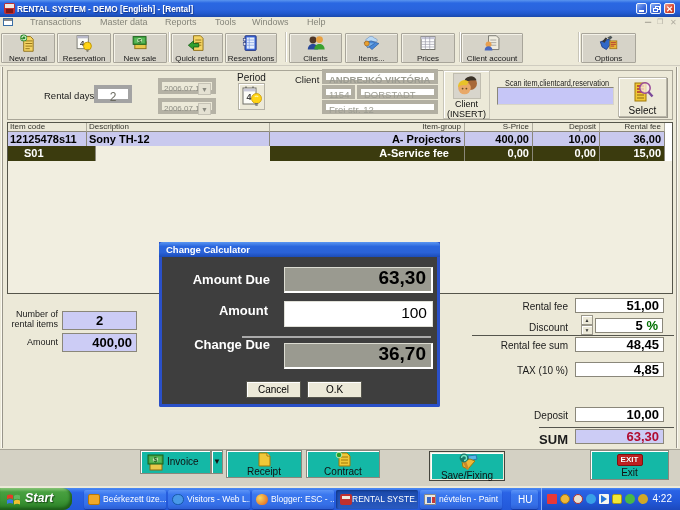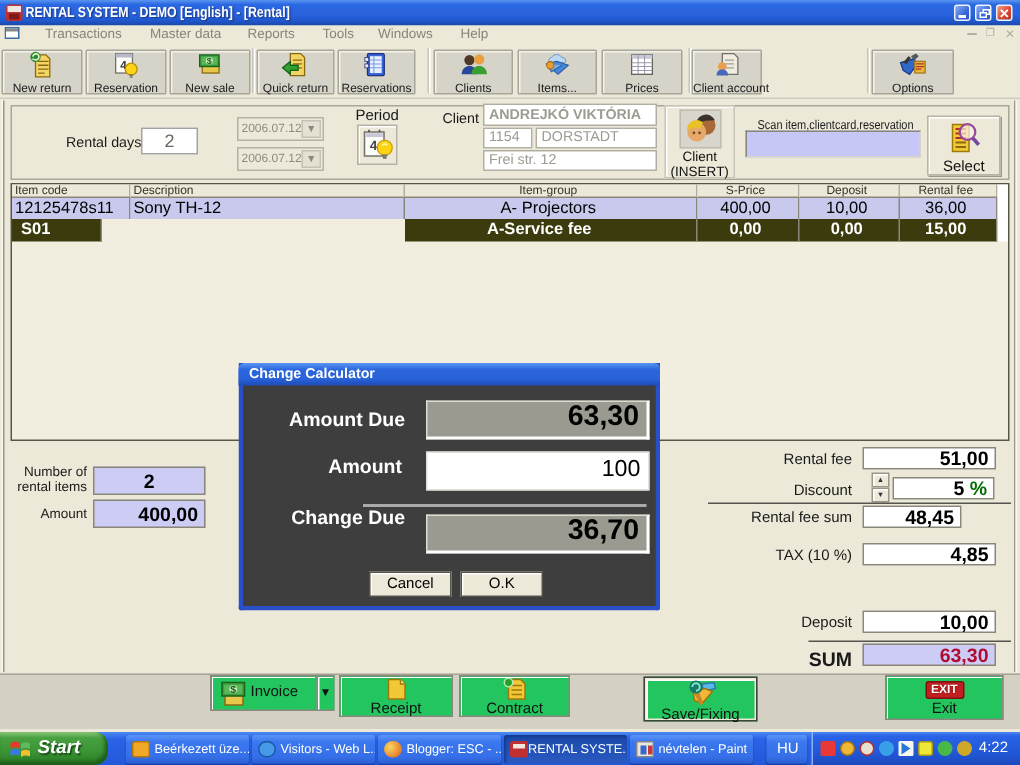--- a/index.html
+++ b/index.html
@@ -14,33 +14,33 @@
 #menu span{position:absolute;top:0px;white-space:nowrap}
 
 #toolbar{left:0;top:29px;width:680px;height:37px;background:#ece9d8;border-bottom:1px solid #cfccc0}
 .tb{position:absolute;top:4px;width:54px;height:30px;text-align:center;font-size:9px;color:#1a1a1a;border:1px solid #a8a59a;border-radius:1px;background:#d6d3c8;box-shadow:inset 1px 1px 0 #f4f2e8}
 .tb svg{display:block;margin:0 auto;height:19px}
 .tb .cap{display:block;margin-top:1px;white-space:nowrap;font-size:8px}
 .tsep{position:absolute;top:3px;width:2px;height:30px;border-left:1px solid #c8c5b8;border-right:1px solid #fff}
 
 #toppanel{left:7px;top:70px;width:666px;height:50px;border:1px solid #a9a698;background:#ece9d8}
 #gridpanel{left:7px;top:122px;width:666px;height:172px;border:1px solid #55554a;background:#f1eee0}
-.fld{position:absolute;background:#fff;border:1px solid #a3a3a3;font-size:10px;color:#8b8b82}
+.fld{position:absolute;background:#fff;border:4px solid #a3a3a3;font-size:10px;color:#8b8b82}
 .lbl{position:absolute;font-size:10px;color:#1a1a1a;white-space:nowrap}
 
 .gh{position:absolute;top:0;height:9px;font-size:8px;color:#33332c;background:#ece9d8;border-right:1px solid #b0ad9e;border-bottom:1px solid #8a877a;line-height:8px;white-space:nowrap}
-.gr1{position:absolute;top:9px;height:14px;background:#c9c9ee;color:#000;font-weight:normal;font-size:11px;line-height:14px;border-right:1px solid #8a877a;white-space:nowrap}
+.gr1{position:absolute;top:9px;height:14px;background:#c9c9ee;color:#000;font-weight:bold;font-size:11px;line-height:14px;border-right:1px solid #8a877a;white-space:nowrap}
 .gr2{position:absolute;top:23px;height:15px;background:#3b3b0e;color:#fff;font-weight:bold;font-size:11px;line-height:15px;border-right:1px solid #8a877a;white-space:nowrap}
-.ra{text-align:center}
+.ra{text-align:right}
 
 .sfld{position:absolute;background:#fff;border:1px solid #8a877a;font-weight:bold;font-size:13px;color:#000;text-align:right;padding-right:4px}
 .slbl{position:absolute;font-size:10px;color:#1a1a1a;text-align:right;white-space:nowrap}
 
 #bottombar{left:0;top:449px;width:680px;height:37px;background:#d4d1c4;border-top:1px solid #a8a598}
-.bbtn{position:absolute;background:#22c55e;border:1px solid #8a877c;box-shadow:inset 1px 1px 0 #fff;text-align:center;font-size:10px;color:#111}
+.bbtn{position:absolute;background:#14b8a6;border:1px solid #8a877c;box-shadow:inset 1px 1px 0 #fff;text-align:center;font-size:10px;color:#111}
 
 #dlg{left:159px;top:242px;width:281px;height:165px;background:#3e3e3e;border:3px solid #2a50c8;border-top:none;border-radius:0 0 2px 2px}
 #dlgtitle{left:159px;top:242px;width:281px;height:15px;background:linear-gradient(180deg,#5a96f2 0%,#2a66dd 30%,#2a62d8 70%,#1c4cb8 100%);border-radius:4px 4px 0 0;color:#fff;font-size:9.5px;font-weight:bold;line-height:15px;padding-left:7px}
 .dlbl{position:absolute;color:#fff;font-weight:bold;font-size:13px;text-align:right;white-space:nowrap}
 .dfld{position:absolute;width:149px;height:26px;background:#9a9a90;border:1px solid #dcdcd2;border-right:2px solid #fff;border-bottom:2px solid #fff;font-size:19px;font-weight:bold;color:#000;text-align:right;padding-right:5px;line-height:19px}
 .dbtn{position:absolute;width:55px;height:17px;background:#ece9d8;border:1px solid #55554d;box-shadow:inset 1px 1px 0 #fff;font-size:10px;color:#000;text-align:center;line-height:15px}
 
 #taskbar{left:0;top:488px;width:680px;height:39px;background:linear-gradient(180deg,#4b8af3 0%,#2a63e6 12%,#2258d8 60%,#1c49bd 100%)}
 .task{position:absolute;top:2px;height:19px;border-radius:2px;background:linear-gradient(180deg,#5b93f6 0%,#3a77ef 25%,#3670e8 75%,#2c5fd4 100%);color:#fff;font-size:8.5px;line-height:19px;white-space:nowrap;overflow:hidden;box-shadow:0 1px 1px #1538a0}
 </style></head>
@@ -82,21 +82,21 @@
 
 <div class="abs" id="toolbar">
   <div class="tb" style="left:1px">
       <svg width="24" height="22" viewBox="0 0 24 22">
     <path d="M7 3h8l3 3v14H7z" fill="#f4d463" stroke="#8a6a10" stroke-width="1"></path>
     <path d="M9 8h8M9 11h8M9 14h8M9 17h5" stroke="#8a6a10" stroke-width="1"></path>
     <circle cx="7" cy="4.5" r="4" fill="#2a8a2a"></circle>
         <path d="M5 4.5a2.3 2.3 0 1 1 1 1.9" stroke="#d8f0d0" stroke-width="1.3" fill="none"></path>
         <path d="M5.2 7.5l.6-2-1.8.4z" fill="#d8f0d0"></path>
   </svg>
-      <span class="cap">New return</span>
+      <span class="cap">New rental</span>
     </div>
   <div class="tb" style="left:57px">
       <svg width="24" height="22" viewBox="0 0 24 22">
     <rect x="4" y="2" width="13" height="15" fill="#fdfdf8" stroke="#707068"></rect>
     <rect x="4" y="2" width="13" height="3" fill="#b8b8c8"></rect>
     <text x="10" y="14" font-size="9" font-weight="bold" fill="#333" text-anchor="middle" font-family="Liberation Sans">4</text>
     <circle cx="16" cy="14" r="4.6" fill="#ffd414" stroke="#b89008"></circle>
     <path d="M14.5 18.5h3M15 20h2" stroke="#707068" stroke-width="1.2"></path>
   </svg>
       <span class="cap">Reservation</span>
@@ -151,21 +151,21 @@
     </div>
   <div class="tb" style="left:401px;width:54px">
       <svg width="24" height="22" viewBox="0 0 24 22">
     <rect x="4" y="3" width="16" height="15" fill="#fff" stroke="#606058"></rect>
     <rect x="4" y="3" width="16" height="3" fill="#c8c8d8"></rect>
     <path d="M4 9h16M4 12h16M4 15h16M9 3v15M14 3v15" stroke="#9a9aa8" stroke-width="0.8"></path>
   </svg>
       <span class="cap">Prices</span>
     </div>
   <div class="tsep" style="left:459px"></div>
-  <div class="tb" style="left:461px;width:47px">
+  <div class="tb" style="left:461px;width:62px">
       <svg width="24" height="22" viewBox="0 0 24 22">
     <path d="M8 2h9l3 3v13H8z" fill="#f0ede0" stroke="#707068"></path>
     <path d="M10 7h7M10 10h7M10 13h7" stroke="#a0a098"></path>
     <circle cx="8" cy="12" r="3.4" fill="#e8a050"></circle>
     <path d="M3.5 19c0-3.4 2-4.8 4.5-4.8s4.5 1.4 4.5 4.8z" fill="#4868c0"></path>
   </svg>
       <span class="cap">Client account</span>
     </div>
   <div class="tsep" style="left:578px"></div>
   <div class="tb" style="left:581px;width:55px">
@@ -237,42 +237,42 @@
   <div class="gh ra" style="left:262px;width:195px;padding-right:3px">Item-group</div>
   <div class="gh ra" style="left:457px;width:68px;padding-right:3px">S-Price</div>
   <div class="gh ra" style="left:525px;width:67px;padding-right:3px">Deposit</div>
   <div class="gh ra" style="left:592px;width:65px;padding-right:3px">Rental fee</div>
   <div class="gr1" style="left:0;width:79px;padding-left:2px">12125478s11</div>
   <div class="gr1" style="left:79px;width:183px;padding-left:2px">Sony TH-12</div>
   <div class="gr1 ra" style="left:262px;width:195px;padding-right:3px">A- Projectors</div>
   <div class="gr1 ra" style="left:457px;width:68px;padding-right:3px">400,00</div>
   <div class="gr1 ra" style="left:525px;width:67px;padding-right:3px">10,00</div>
   <div class="gr1 ra" style="left:592px;width:65px;padding-right:3px">36,00</div>
-  <div class="gr2" style="left:0;width:60px;padding-left:6px">S01</div>
+  <div class="gr2" style="left:0;width:88px;padding-left:16px">S01</div>
   <div class="gr2 ra" style="left:262px;width:195px;padding-right:15px">A-Service fee</div>
   <div class="gr2 ra" style="left:457px;width:68px;padding-right:3px">0,00</div>
   <div class="gr2 ra" style="left:525px;width:67px;padding-right:3px">0,00</div>
   <div class="gr2 ra" style="left:592px;width:65px;padding-right:3px">15,00</div>
   <div style="position:absolute;left:657px;top:0;width:7px;height:38px;background:#fff"></div>
 </div>
 
 <div class="abs slbl" style="left:0px;top:309px;width:58px;font-size:9px">Number of<br>rental items</div>
 <div class="abs" style="left:62px;top:311px;width:75px;height:19px;background:#ccccf5;border:1px solid #8a877a;font-weight:bold;font-size:13px;text-align:center;line-height:17px">2</div>
 <div class="abs slbl" style="left:0px;top:337px;width:58px;font-size:9px">Amount</div>
 <div class="abs" style="left:62px;top:333px;width:75px;height:19px;background:#ccccf5;border:1px solid #8a877a;font-weight:bold;font-size:13px;text-align:right;line-height:17px;padding-right:4px">400,00</div>
 
 <div class="abs slbl" style="left:468px;top:301px;width:100px">Rental fee</div>
 <div class="abs sfld" style="left:575px;top:298px;width:89px;height:15px;line-height:13px">51,00</div>
 <div class="abs slbl" style="left:468px;top:322px;width:100px">Discount</div>
 <div class="abs" style="left:581px;top:315px;width:12px;height:10px;background:#ece9d8;border:1px solid #9a978a;box-shadow:inset 1px 1px 0 #fff;font-size:5px;color:#333;text-align:center;line-height:8px">▲</div>
 <div class="abs" style="left:581px;top:325px;width:12px;height:10px;background:#ece9d8;border:1px solid #9a978a;box-shadow:inset 1px 1px 0 #fff;font-size:5px;color:#333;text-align:center;line-height:8px">▼</div>
 <div class="abs sfld" style="left:595px;top:318px;width:68px;height:15px;line-height:13px">5 <span style="color:#007000">%</span></div>
 <div class="abs" style="left:472px;top:335px;width:202px;height:1px;background:#55554d"></div>
 <div class="abs slbl" style="left:468px;top:340px;width:100px">Rental fee sum</div>
-<div class="abs sfld" style="left:575px;top:337px;width:66px;height:15px;line-height:13px">48,45</div>
+<div class="abs sfld" style="left:575px;top:337px;width:89px;height:15px;line-height:13px">48,45</div>
 <div class="abs slbl" style="left:468px;top:365px;width:100px">TAX (10 %)</div>
 <div class="abs sfld" style="left:575px;top:362px;width:89px;height:15px;line-height:13px">4,85</div>
 <div class="abs slbl" style="left:468px;top:410px;width:100px">Deposit</div>
 <div class="abs sfld" style="left:575px;top:407px;width:89px;height:15px;line-height:13px">10,00</div>
 <div class="abs" style="left:539px;top:427px;width:135px;height:1px;background:#55554d"></div>
 <div class="abs slbl" style="left:468px;top:432px;width:100px;font-weight:bold;font-size:13px">SUM</div>
 <div class="abs sfld" style="left:575px;top:429px;width:89px;height:15px;line-height:13px;background:#ccccf5;color:#b00c30">63,30</div>
 
 <div class="abs" id="bottombar"></div>
 <div class="abs bbtn" style="left:140px;top:450px;width:71px;height:24px;line-height:22px;padding-left:26px;text-align:left">Invoice

